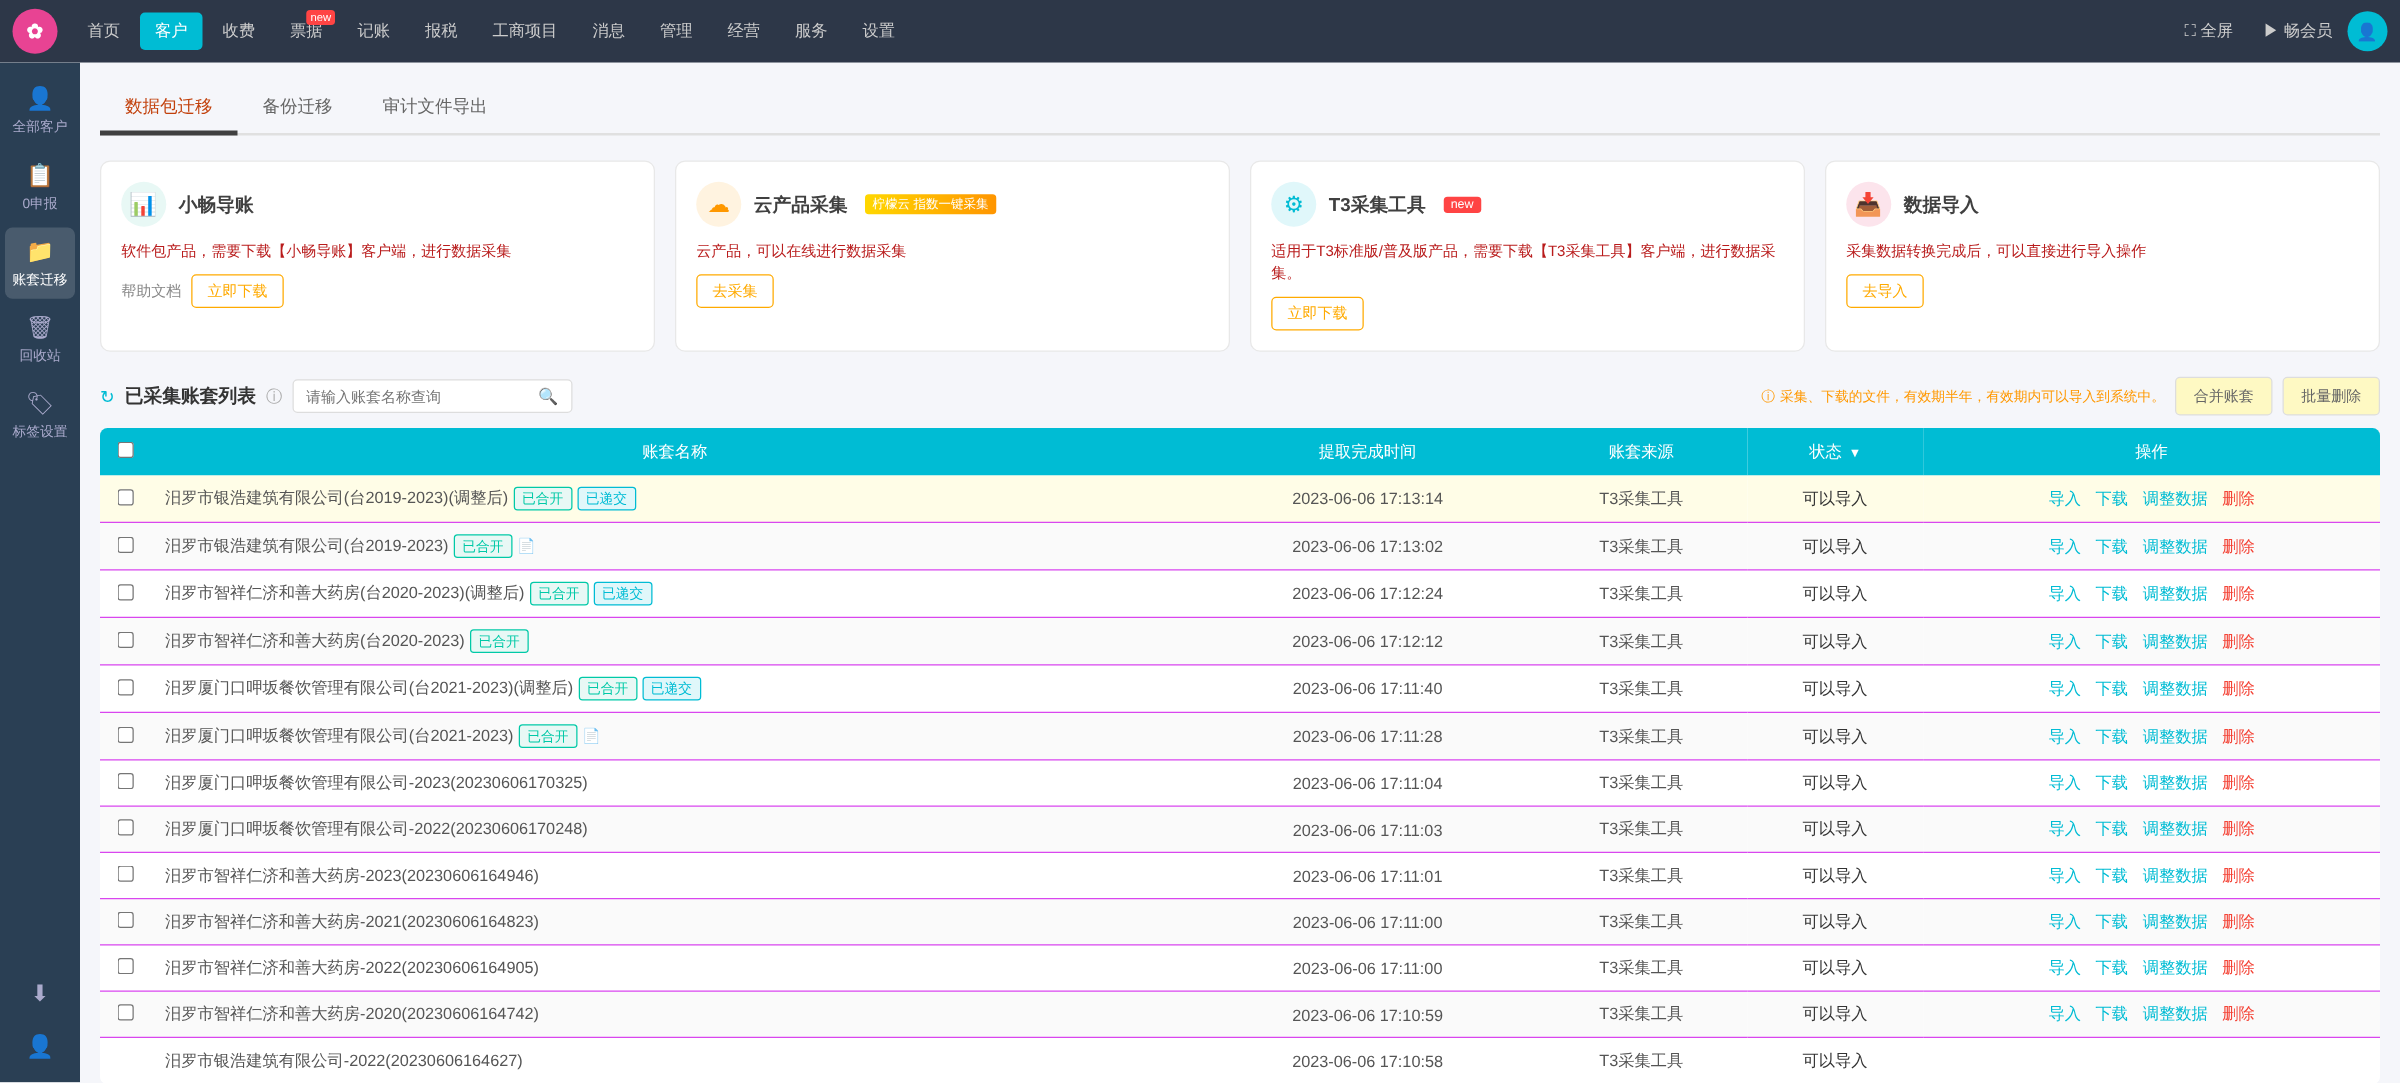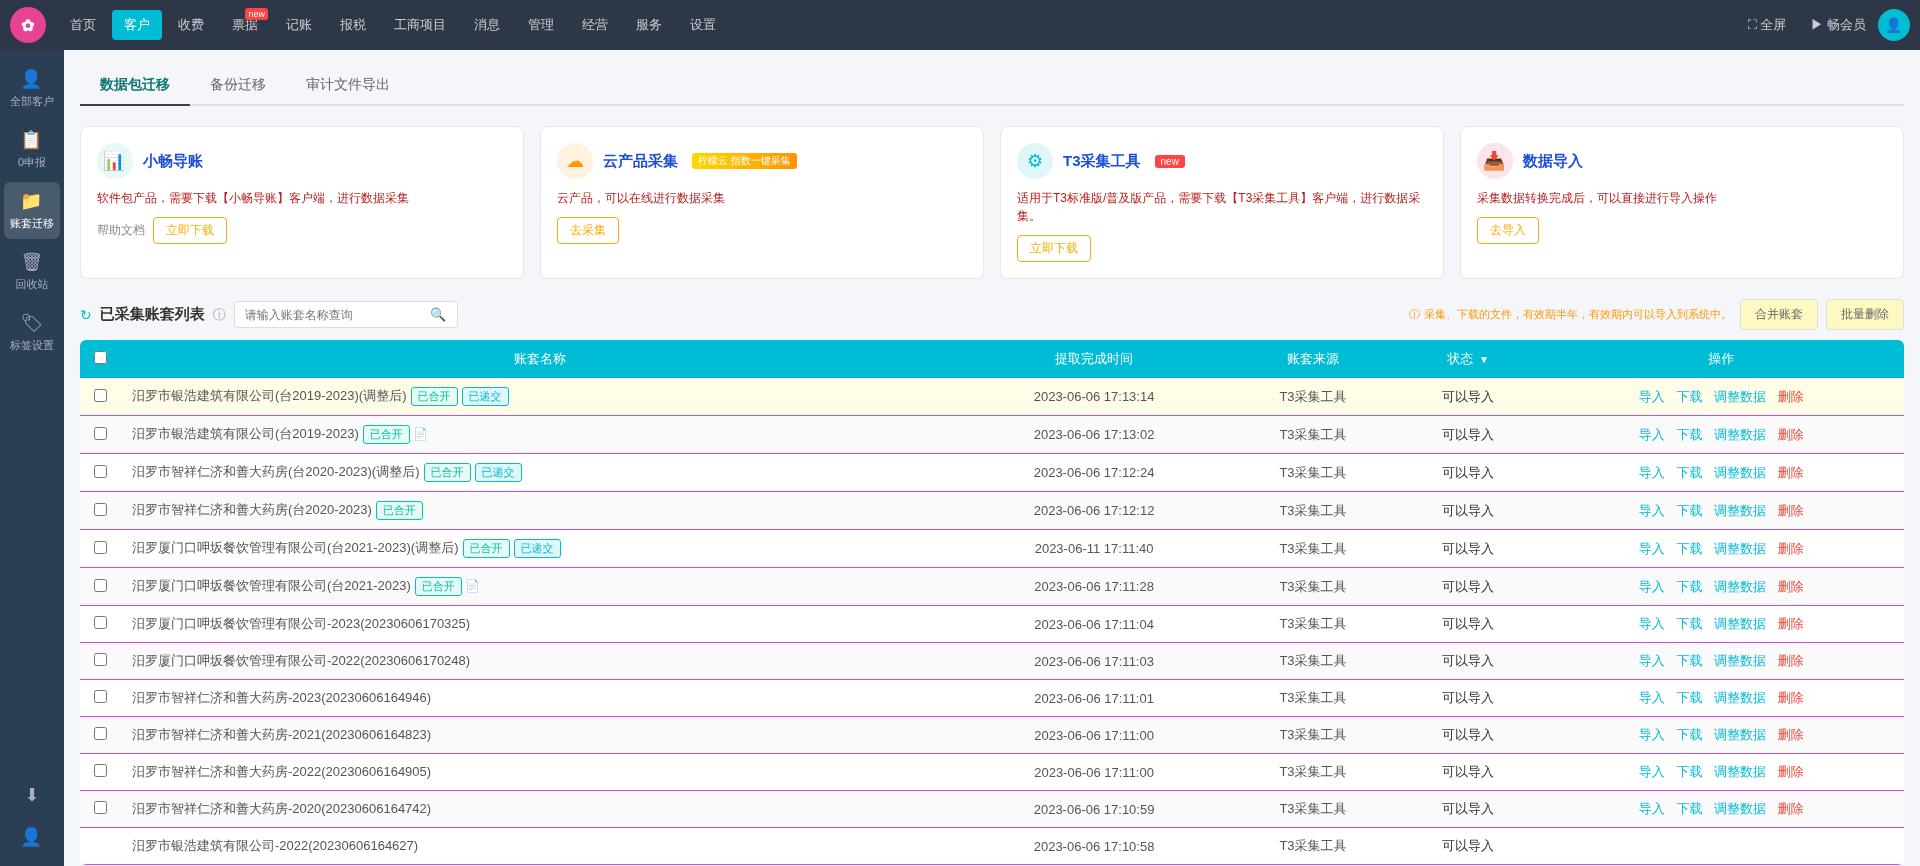--- a/index.html
+++ b/index.html
@@ -67,40 +67,40 @@
       flex: 1; overflow: auto; padding: 16px; background: #f5f6fa;
     }
 
     
     .tabs {
       display: flex; gap: 0; margin-bottom: 20px; border-bottom: 2px solid #e0e0e0;
     }
     .tab {
       padding: 10px 20px; cursor: pointer; color: #666; font-size: 14px; border-bottom: 2px solid transparent; margin-bottom: -2px;
     }
-    .tab.active { color: #0f766e; border-bottom: 2px solid #404040; font-weight: bold; }
+    .tab.active { color: #c2410c; border-bottom: 4px solid #404040; font-weight: normal; }
 
     
     .cards-row {
       display: grid; grid-template-columns: repeat(4, 1fr); gap: 16px; margin-bottom: 20px;
     }
     .card {
       background: white; border-radius: 8px; padding: 16px; display: flex; flex-direction: column; gap: 10px;
       border: 1px solid #e8e8e8;
     }
     .card-header { display: flex; align-items: center; gap: 10px; }
     .card-icon {
       width: 36px; height: 36px; border-radius: 50%; display: flex; align-items: center; justify-content: center;
       font-size: 18px; flex-shrink: 0;
     }
     .card-icon.green { background: #e8f8f5; color: #00c9a7; }
     .card-icon.orange { background: #fff3e0; color: #ff9800; }
     .card-icon.teal { background: #e0f7fa; color: #00bcd4; }
     .card-icon.red { background: #fce4ec; color: #e91e63; }
-    .card-title { font-size: 15px; font-weight: bold; color: #1d4ed8; }
+    .card-title { font-size: 15px; font-weight: bold; color: #404040; }
     .card-desc { font-size: 12px; color: #b91c1c; line-height: 1.5; }
     .card-actions { display: flex; gap: 8px; align-items: center; }
     .btn-link { color: #888; font-size: 12px; cursor: pointer; text-decoration: none; }
     .btn-outline {
       border: 1px solid #ffaa00; color: #ffaa00; background: white;
       padding: 4px 12px; border-radius: 4px; cursor: pointer; font-size: 12px;
     }
 
     
     .table-header-row {
@@ -368,21 +368,21 @@
       <span class="action-link red">删除</span>
     </td>
   </tr>
             <tr>
     <td class="checkbox-cell">
       <input type="checkbox" style="">
     </td>
     <td>
       汨罗厦门口呷坂餐饮管理有限公司(台2021-2023)(调整后)<span class="row-badge badge-green">已合开</span><span class="row-badge badge-teal">已递交</span>
     </td>
-    <td>2023-06-11 17:11:40</td>
+    <td>2023-06-06 17:11:40</td>
     <td>T3采集工具</td>
     <td class="status-ok">可以导入</td>
     <td>
       <span class="action-link">导入</span>
       <span class="action-link">下载</span>
       <span class="action-link">调整数据</span>
       <span class="action-link red">删除</span>
     </td>
   </tr>
             <tr>

